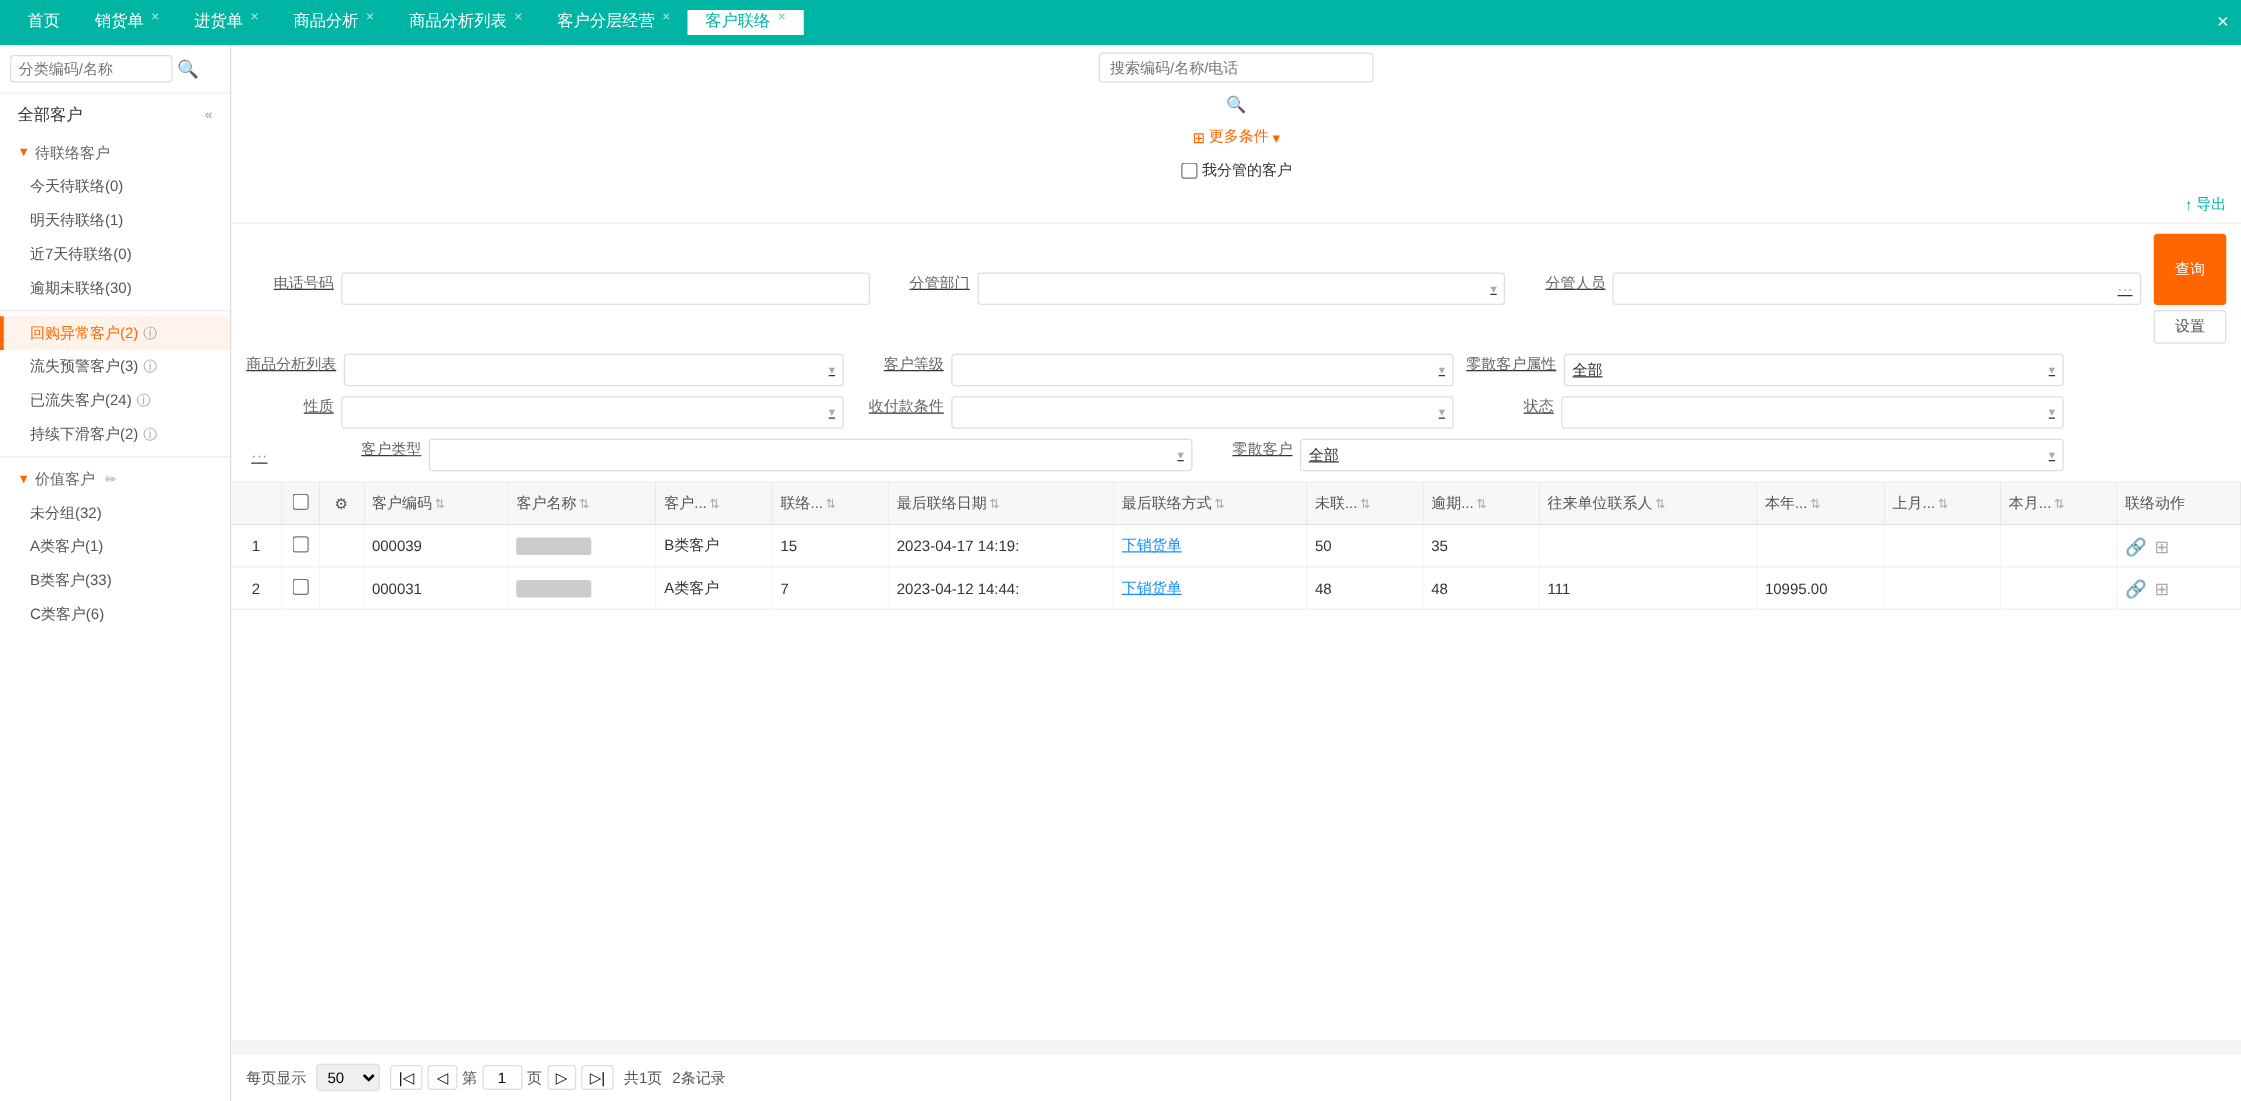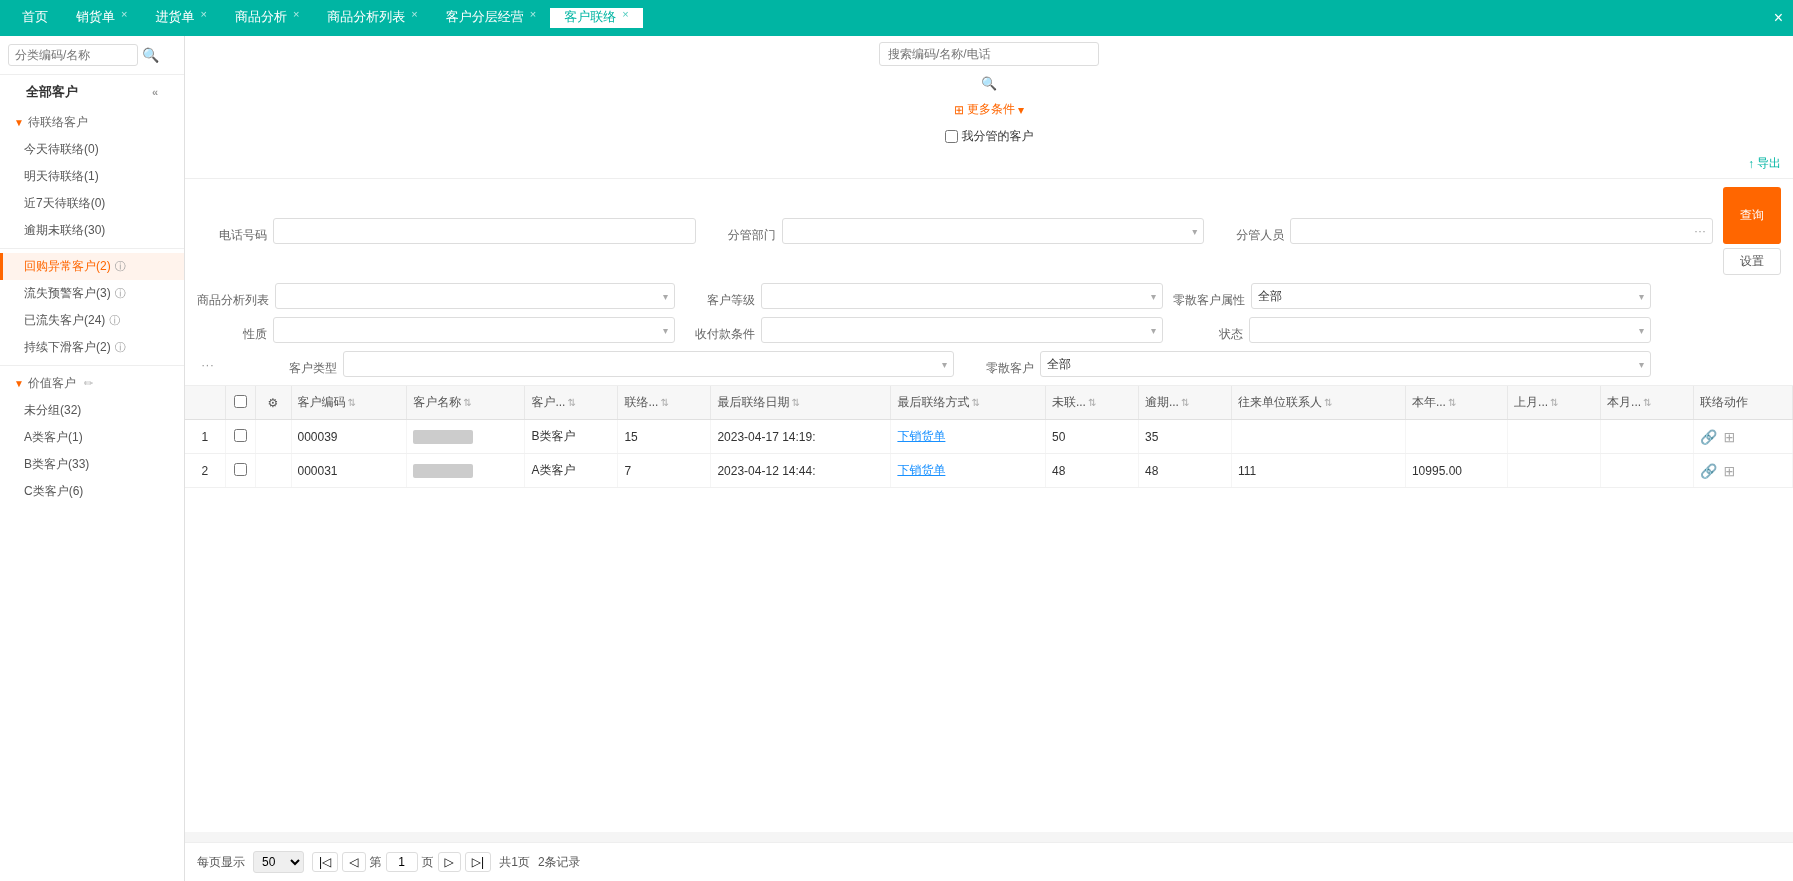--- a/index.html
+++ b/index.html
@@ -62,22 +62,22 @@
       font-size: 12px;
       width: 130px;
       outline: none;
     }
     .sidebar-search .search-btn {
       color: #00b5a3;
       cursor: pointer;
       font-size: 14px;
     }
     .sidebar-section-title {
-      padding: 8px 26px;
-      font-weight: bold;
+      padding: 8px 14px;
+      font-weight: normal;
       font-size: 13px;
       display: flex;
       align-items: center;
       justify-content: space-between;
       background: #fff;
       text-align: center;
     }
     .sidebar-section-title .collapse-btn { cursor: pointer; color: #999; font-size: 11px; }
     .sidebar-group { padding: 0; }
     .sidebar-group-title {
@@ -177,23 +177,24 @@
     }
     .filter-row {
       display: flex;
       align-items: center;
       gap: 10px;
       margin-bottom: 8px;
     }
     .filter-row:last-child { margin-bottom: 0; }
     .filter-field {
       display: flex;
-      align-items: flex-end;
+      align-items: flex-start;
       gap: 6px;
       flex: 1;
+      text-decoration: underline;
     }
     .filter-label {
       font-size: 12px;
       color: #666;
       white-space: nowrap;
       min-width: 70px;
       text-align: right;
     }
     .filter-select {
       border: 1px solid #ddd;

